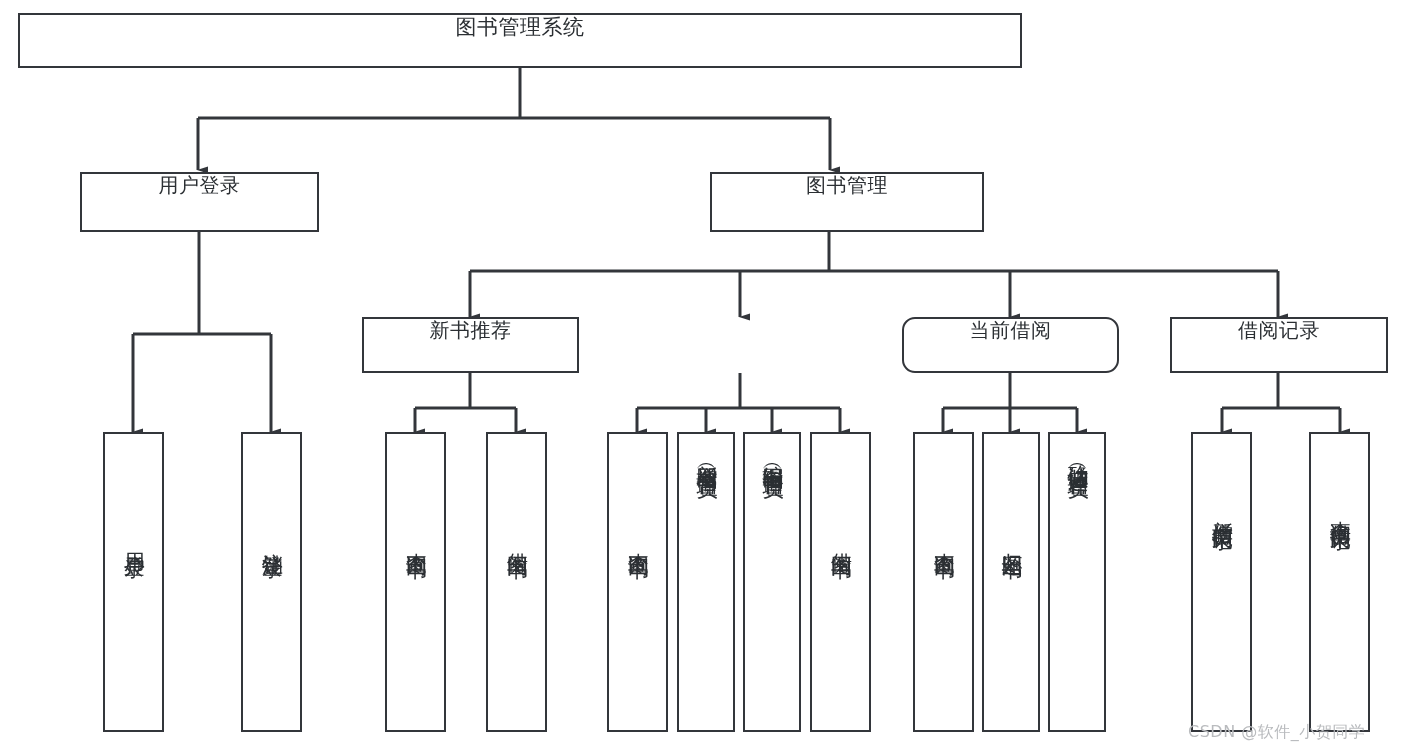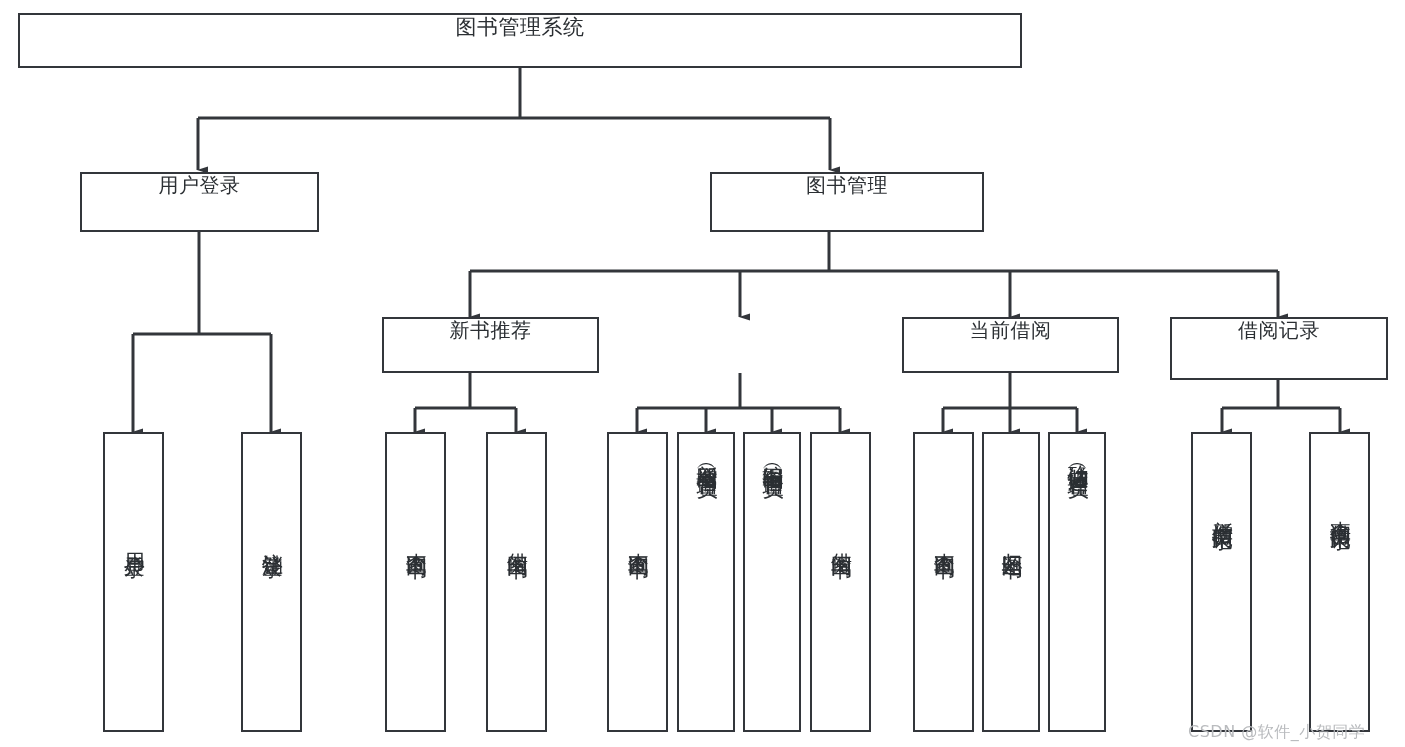--- a/index.html
+++ b/index.html
@@ -139,27 +139,27 @@
     <span class="lbl">图书管理系统</span>
   </div>
 
   <div class="node horiz" style="left:80px; top:172px; width:239px; height:60px;">
     <span class="lbl">用户登录</span>
   </div>
   <div class="node horiz" style="left:710px; top:172px; width:274px; height:60px;">
     <span class="lbl">图书管理</span>
   </div>
 
-  <div class="node horiz" style="left:362px; top:317px; width:217px; height:56px;margin-left:20px;">
+  <div class="node horiz" style="left:362px; top:317px; width:217px; height:56px;">
     <span class="lbl">新书推荐</span>
   </div>
-  <div class="node horiz" style="left:902px; top:317px; width:217px; height:56px;">
+  <div class="node horiz" style="left:902px; top:317px; width:217px; height:56px;border-radius:13px;">
     <span class="lbl">当前借阅</span>
   </div>
-  <div class="node horiz" style="left:1170px; top:317px; width:218px; height:63px;">
+  <div class="node horiz" style="left:1170px; top:317px; width:218px; height:56px;">
     <span class="lbl">借阅记录</span>
   </div>
 
   <div class="node vert mid3" style="left:103px; top:432px; width:61px; height:300px;">
     <span class="lbl">用户登录</span>
   </div>
   <div class="node vert mid3" style="left:241px; top:432px; width:61px; height:300px;">
     <span class="lbl">注销登录</span>
   </div>
 

